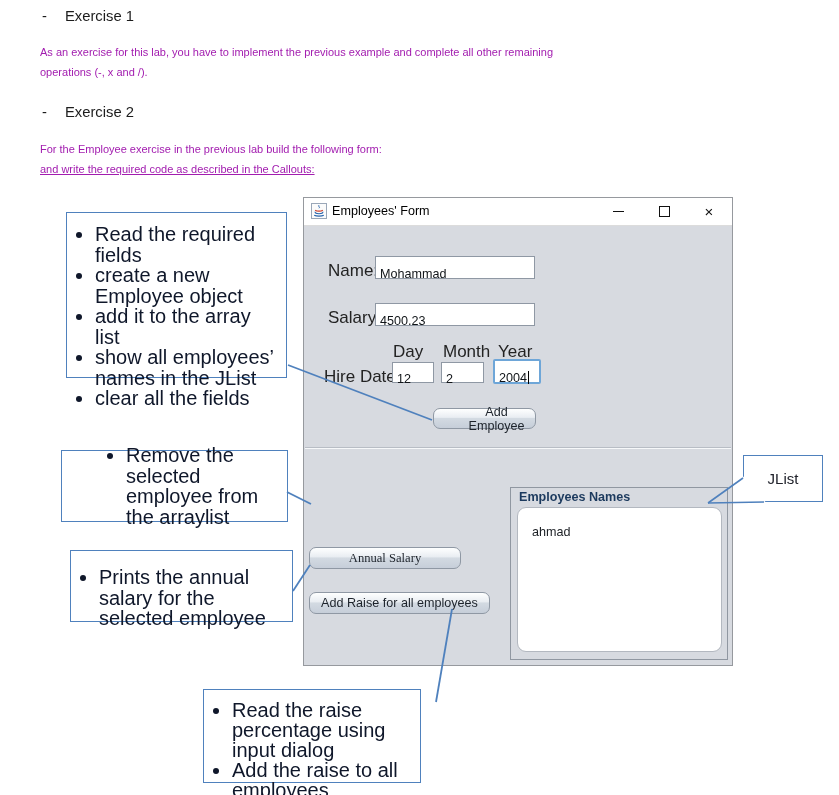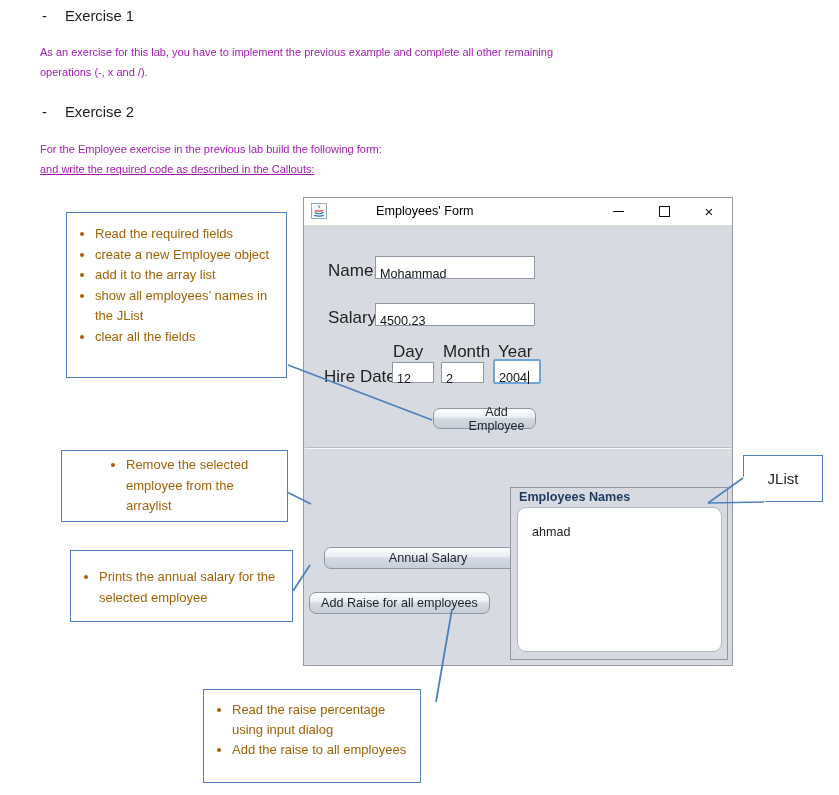--- a/index.html
+++ b/index.html
@@ -5,29 +5,29 @@
   html,body{margin:0;padding:0;background:#fff;}
   body{width:839px;height:795px;font-family:"Liberation Sans",sans-serif;color:#1a1a1a;position:relative;overflow:hidden;}
   .abs{position:absolute;}
 
   
   .doc-line{font-size:11px;color:#a21caf;white-space:nowrap;}
   .heading{display:flex;gap:18px;font-size:14.8px;color:#1c1c1c;}
 
   
   .callout{border:1.6px solid #4f81bd;background:#fff;box-sizing:border-box;}
-  .callout ul{margin:0;padding:0 6px 0 28px;font-size:13px;line-height:20.5px;color:#a16207;}
+  .callout ul{margin:0;padding:0 6px 0 28px;font-size:20px;line-height:20.5px;color:#0f172a;}
   .callout li{margin:0;}
   .jlist-box{border:1.6px solid #4f81bd;background:#fff;box-sizing:border-box;
              display:flex;align-items:center;justify-content:center;font-size:15px;color:#20222b;}
 
   
   .win{border:1px solid #96999e;background:#d7dae0;box-sizing:border-box;}
   .titlebar{position:absolute;left:0;top:0;right:0;height:27px;background:#fff;border-bottom:1px solid #dcdcdc;}
-  .title-text{position:absolute;left:28px;top:6px;font-size:12.6px;color:#000;white-space:nowrap;margin-left:44px;}
+  .title-text{position:absolute;left:28px;top:6px;font-size:12.6px;color:#000;white-space:nowrap;}
   .win-ctrl{position:absolute;top:0;width:34px;height:26px;display:flex;align-items:center;justify-content:center;cursor:default;}
   .glyph-min{width:11px;height:1px;background:#111;}
   .glyph-max{width:9px;height:9px;border:1px solid #111;}
   .glyph-close{font-size:15px;color:#111;line-height:1;}
 
   .swing-label{position:absolute;font-size:17px;color:#232323;white-space:nowrap;}
   .swing-field{position:absolute;background:#fff;border:1px solid #8f98a4;box-sizing:border-box;
                font-size:12.6px;color:#101418;padding:12px 0 0 4px;display:flex;align-items:center;}
   .swing-field.focused{border:2px solid #6ea6d8;border-radius:2px;}
   .caret{display:inline-block;width:1px;height:13px;background:#000;margin-left:1px;}
@@ -143,21 +143,21 @@
     <span>2004</span>
       <span class="caret"></span>
   </div>
 
   <button class="swing-btn" style="left:129px;top:210px;width:103px;height:21px;padding-left:24px;">
     <span>Add Employee</span>
   </button>
 
   <div class="separator" style="left:1px;top:249px;width:426px;"></div>
 
-  <button class="swing-btn" style="left:20px;top:349px;width:208px;height:22px;">
+  <button class="swing-btn" style="left:5px;top:349px;width:152px;height:22px;font-family:Liberation Serif, serif;">
     <span>Annual Salary</span>
   </button>
   <button class="swing-btn" style="left:5px;top:394px;width:181px;height:22px;">
     <span>Add Raise for all employees</span>
   </button>
 
   <div class="emp-panel" style="left:206px;top:289px;width:218px;height:173px;">
     <span class="emp-panel-title">Employees Names</span>
     <div class="emp-list" style="left:6px;top:19px;width:205px;height:145px;">
       <div class="emp-list-item">ahmad</div>

